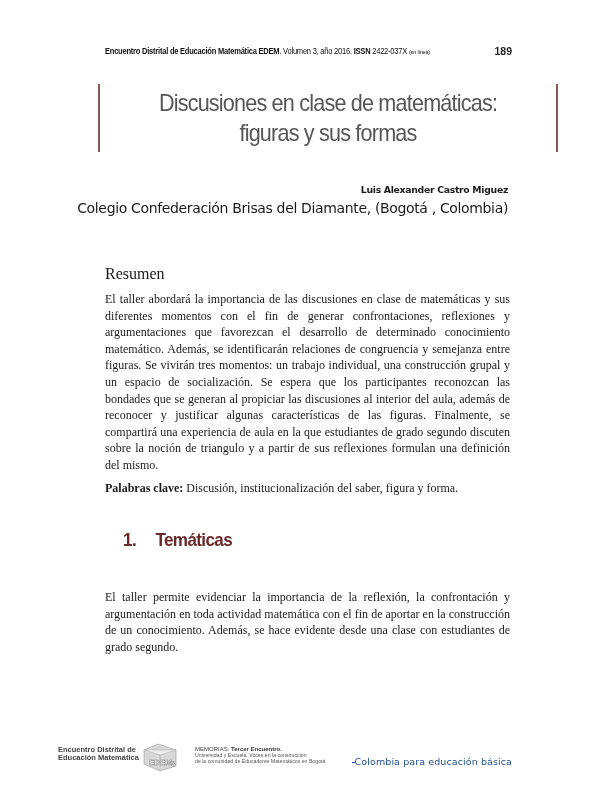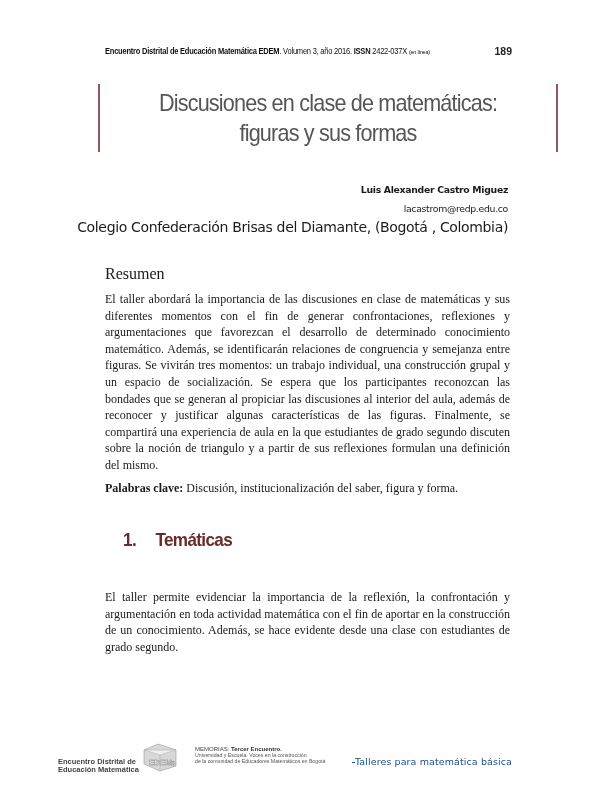--- a/index.html
+++ b/index.html
@@ -27,21 +27,21 @@
     .body-text { position: absolute; left: 105px; width: 405px; font-size: 12px; line-height: 16.6px; text-align: justify; }
     .abstract { top: 291px; }
     .keywords { position: absolute; left: 105px; top: 481px; font-size: 12px; white-space: nowrap; }
     .keywords b { font-weight: bold; }
 
     .section-heading { position: absolute; left: 123px; top: 529px; font-family: "Liberation Sans", sans-serif; font-weight: bold; font-size: 19px; color: #6b2a2a; letter-spacing: -0.7px; transform: scaleX(0.9); transform-origin: left center; }
     .section-heading .num { display: inline-block; width: 36px; }
     .section-body { top: 589px; }
 
     .footer { position: absolute; left: 50px; top: 740px; width: 470px; height: 34px; }
-    .edem-text { position: absolute; left: 8px; top: 18px; font-family: "Liberation Sans", sans-serif; font-weight: bold; font-size: 7.5px; line-height: 8px; color: #444; }
+    .edem-text { position: absolute; left: 8px; top: 6px; font-family: "Liberation Sans", sans-serif; font-weight: bold; font-size: 7.5px; line-height: 8px; color: #444; }
     .edem-logo { position: absolute; left: 90px; top: 2px; width: 40px; height: 30px; }
     .memorias { position: absolute; left: 145px; top: 6px; font-family: "Liberation Sans", sans-serif; font-size: 5.2px; line-height: 6.2px; color: #555; }
     .memorias .head { font-size: 6px; color: #444; }
     .memorias .head b { color: #333; }
     .footer-tag { position: absolute; right: 8px; top: 16px; font-family: "DejaVu Sans", sans-serif; font-size: 9.5px; color: #1f4e8c; letter-spacing: 0.1px; }
     .footer-dash { position: absolute; left: 302px; top: 22px; width: 3px; height: 1px; background: #1f4e8c; }
   </style>
 </head>
 <body>
 
@@ -54,21 +54,20 @@
   <div class="title-bar left"></div>
   <div class="title-text">
     <div>Discusiones en clase de matemáticas:</div>
     <div>figuras y sus formas</div>
   </div>
   <div class="title-bar right"></div>
 </div>
 
 <div class="author-block">
   <div class="name">Luis Alexander Castro Miguez</div>
-  <div class="email">lacastrom@redp.edu.co</div>
   <div class="affil">Colegio Confederación Brisas del Diamante, (Bogotá , Colombia)</div>
 </div>
 
 <div class="section-label">Resumen</div>
 <div class="body-text abstract">El taller abordará la importancia de las discusiones en clase de matemáticas y sus diferentes momentos con el fin de generar confrontaciones, reflexiones y argumentaciones que favorezcan el desarrollo de determinado conocimiento matemático. Además, se identificarán relaciones de congruencia y semejanza entre figuras. Se vivirán tres momentos: un trabajo individual, una construcción grupal y un espacio de socialización. Se espera que los participantes reconozcan las bondades que se generan al propiciar las discusiones al interior del aula, además de reconocer y justificar algunas características de las figuras. Finalmente, se compartirá una experiencia de aula en la que estudiantes de grado segundo discuten sobre la noción de triangulo y a partir de sus reflexiones formulan una definición del mismo.</div>
 
 <div class="keywords"><b>Palabras clave:</b><span> Discusión, institucionalización del saber, figura y forma.</span></div>
 
 <div class="section-heading"><span class="num">1.</span><span>Temáticas</span></div>
 <div class="body-text section-body">El taller permite evidenciar la importancia de la reflexión, la confrontación y argumentación en toda actividad matemática con el fin de aportar en la construcción de un conocimiento. Además, se hace evidente desde una clase con estudiantes de grado segundo.</div>
@@ -84,14 +83,14 @@
     <line x1="20" y1="13" x2="20" y2="29" stroke="#aaa" stroke-width="0.5"></line>
     <text x="9" y="23" font-family="Liberation Sans, sans-serif" font-weight="bold" font-size="8" fill="#fff" stroke="#777" stroke-width="0.4">EDEM</text>
     <text x="31" y="24" font-family="Liberation Sans, sans-serif" font-weight="bold" font-size="8" fill="#fff" stroke="#777" stroke-width="0.4">3</text>
   </svg>
   <div class="memorias">
     <div class="head"><span>MEMORIAS: </span><b>Tercer Encuentro.</b></div>
     <div>Universidad y Escuela. Voces en la construcción</div>
     <div>de la comunidad de Educadores Matemáticos en Bogotá</div>
   </div>
   <div class="footer-dash"></div>
-  <div class="footer-tag">Talleres para matemática básica</div>
+  <div class="footer-tag">Colombia para educación básica</div>
 </div>
 
 </body></html>

